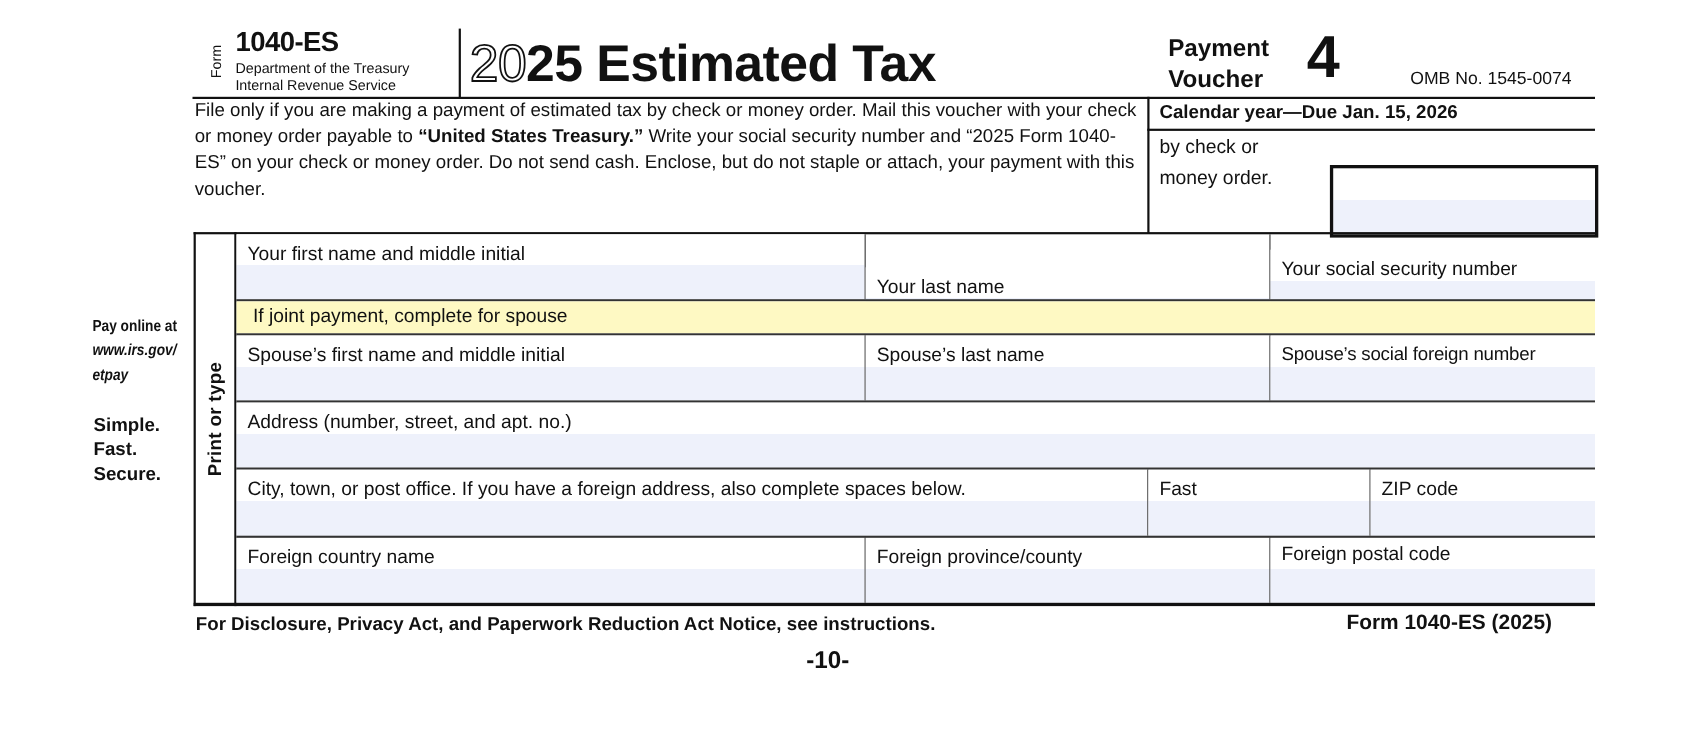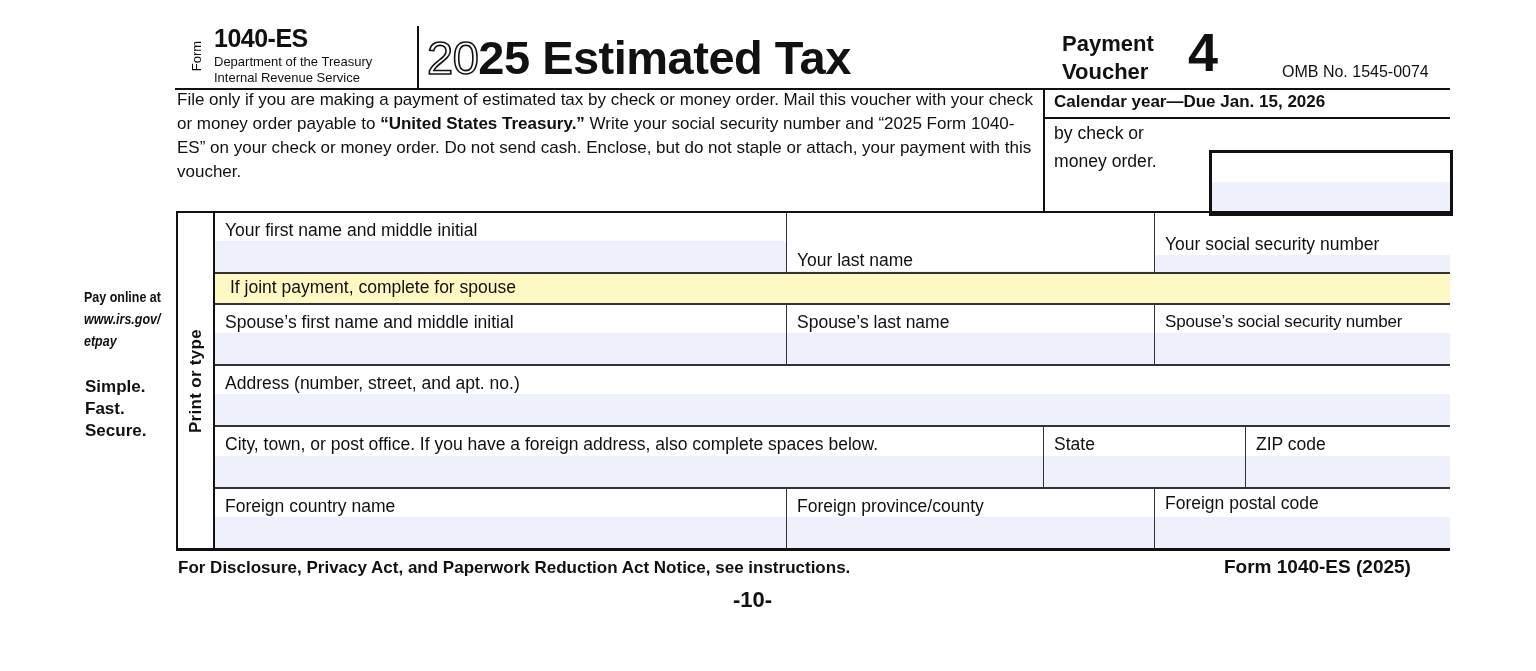--- a/index.html
+++ b/index.html
@@ -122,35 +122,35 @@
 
 <div class="cell" style="left:215px; top:305px; width:571px; height:59px;">
   <span class="lbl">Spouse’s first name and middle initial</span>
 </div>
 <div class="abs thin-v" style="left:786px; top:305px; height:59px;"></div>
 <div class="cell" style="left:787px; top:305px; width:367px; height:59px;">
   <span class="lbl">Spouse’s last name</span>
 </div>
 <div class="abs thin-v" style="left:1154px; top:305px; height:59px;"></div>
 <div class="cell" style="left:1155px; top:305px; width:295px; height:59px;">
-  <span class="lbl sm">Spouse’s social security number</span>
+  <span class="lbl sm">Spouse’s social foreign number</span>
 </div>
 <div class="abs thin-h" style="left:215px; top:364px; width:1235px; height:2px; background:#333;"></div>
 
 <div class="cell" style="left:215px; top:366px; width:1235px; height:59px;">
   <span class="lbl">Address (number, street, and apt. no.)</span>
 </div>
 <div class="abs thin-h" style="left:215px; top:425px; width:1235px; height:2px; background:#333;"></div>
 
 <div class="cell" style="left:215px; top:427px; width:828px; height:60px;">
   <span class="lbl">City, town, or post office. If you have a foreign address, also complete spaces below.</span>
 </div>
 <div class="abs thin-v" style="left:1043px; top:427px; height:60px;"></div>
 <div class="cell" style="left:1044px; top:427px; width:201px; height:60px;">
-  <span class="lbl">State</span>
+  <span class="lbl">Fast</span>
 </div>
 <div class="abs thin-v" style="left:1245px; top:427px; height:60px;"></div>
 <div class="cell" style="left:1246px; top:427px; width:204px; height:60px;">
   <span class="lbl">ZIP code</span>
 </div>
 <div class="abs thin-h" style="left:215px; top:487px; width:1235px; height:2px; background:#333;"></div>
 
 <div class="cell" style="left:215px; top:489px; width:571px; height:59px;">
   <span class="lbl">Foreign country name</span>
 </div>

